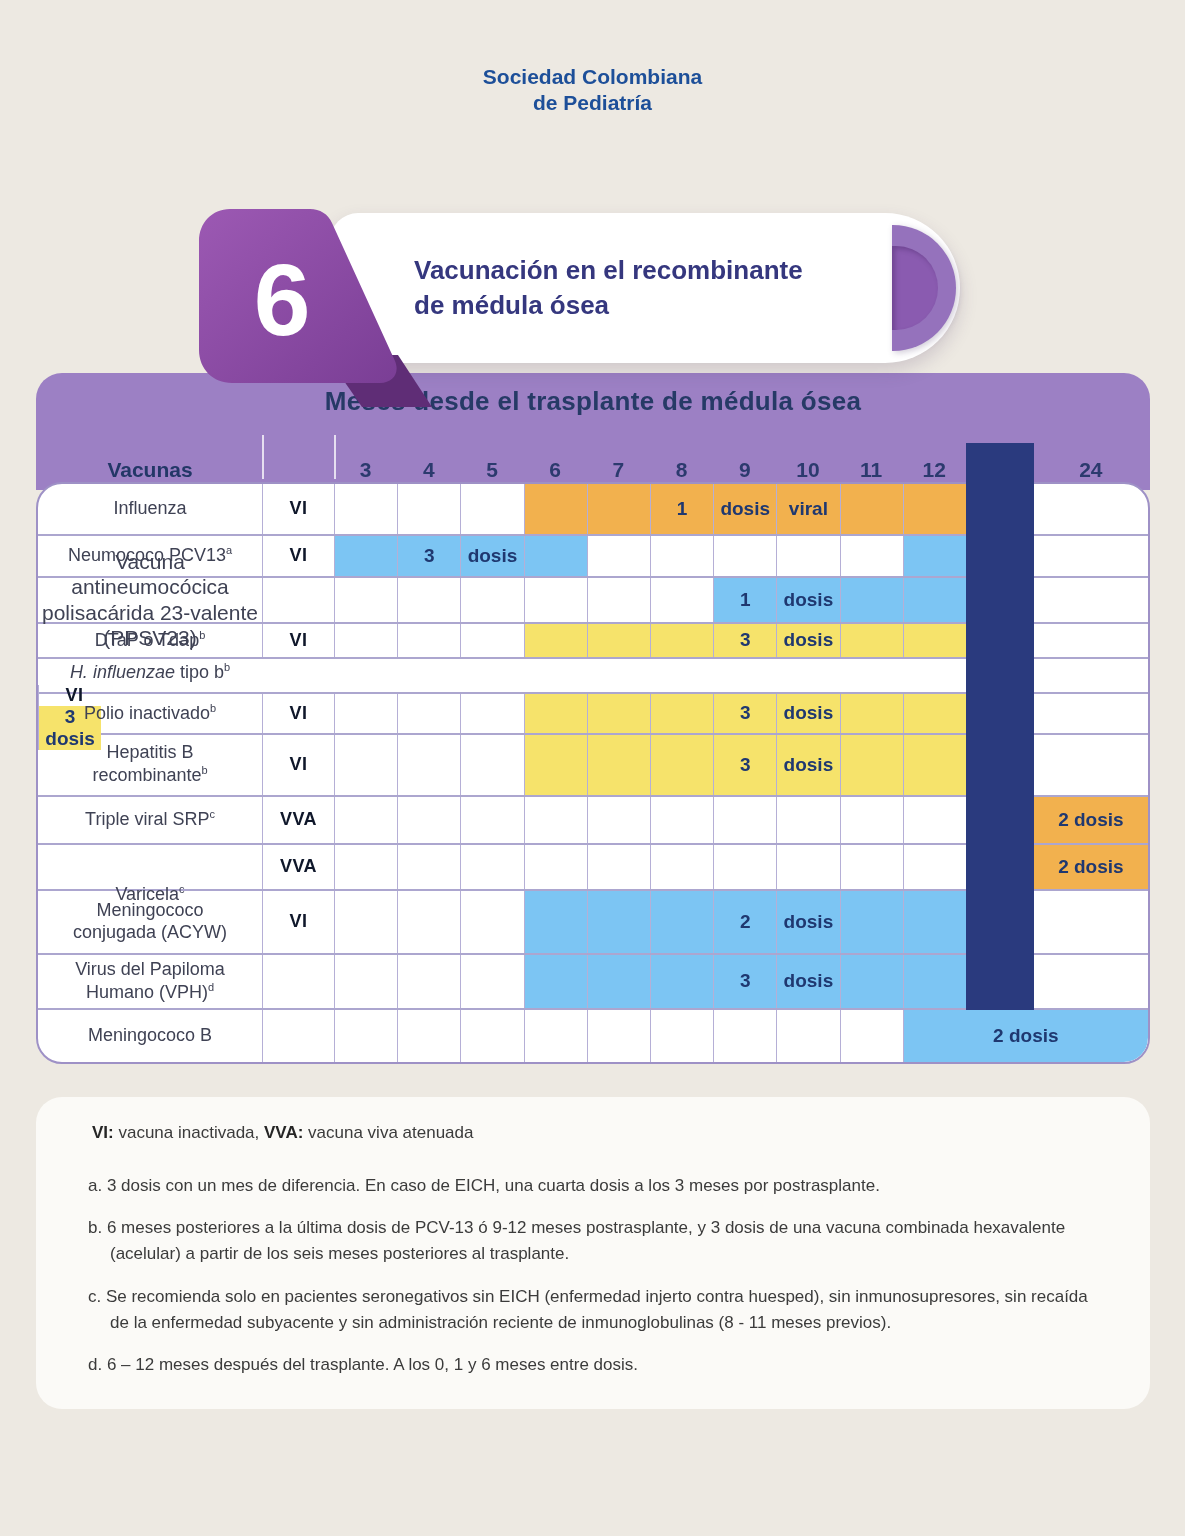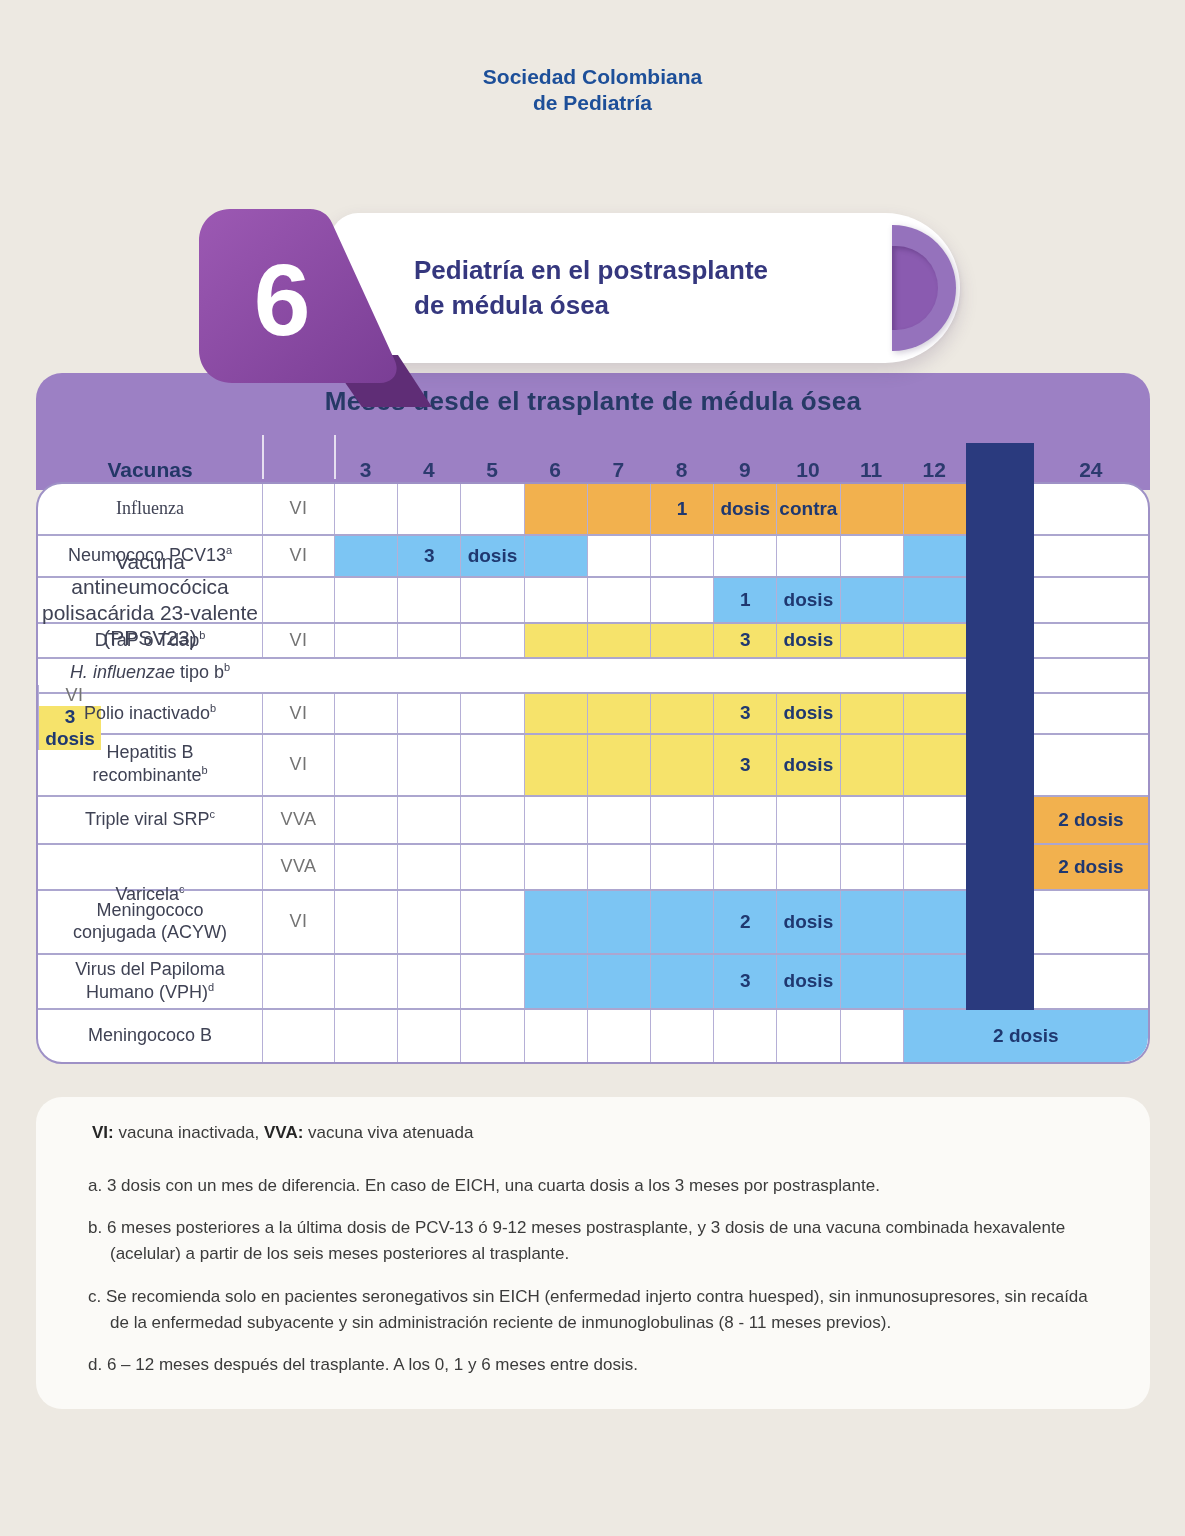--- a/index.html
+++ b/index.html
@@ -71,21 +71,21 @@
     border:2px solid #9E91C6; border-radius:26px; overflow:hidden;
   }
   .t-row { display:flex; border-bottom:2px solid #ACA6CF; }
   .t-row:last-child { border-bottom:none; }
   .cell { flex:none; display:flex; align-items:center; justify-content:center; }
   .cell.bordered { border-left:1px solid #B5AFD6; }
   .label-cell { flex-direction:column; text-align:center; font-size:18px;
     color:#3F4254; line-height:1.2; white-space:pre-line; padding:2px 4px; }
   .label-cell.small { font-size:21px; }
   .label-cell sup { font-size:11px; }
-  .type-cell { font-size:18px; font-weight:normal; color:#737373; letter-spacing:0.5px; }
+  .type-cell { font-size:18px; font-weight:bold; color:#0f172a; letter-spacing:0.5px; }
   .cell-text { font-size:19px; font-weight:bold; color:#1F3870; }
   .merged-bar { flex:none; display:flex; align-items:center; justify-content:center;
     border-left:1px solid #B5AFD6; }
   .navy-bar { position:absolute; z-index:6; background:#2A3A7E; }
 
   
   .footnotes {
     margin:33px 35px 0 36px; min-height:273px; background:#FBFAF7;
     border-radius:26px; padding:26px 60px 30px 52px;
     font-size:17px; color:#3B3B3B;
@@ -100,21 +100,21 @@
 <div class="logo">
   <div class="logo-subtitle">
     <div>Sociedad Colombiana</div>
     <div>de Pediatría</div>
   </div>
 </div>
 
 <div class="banner">
   <div class="banner-card">
     <div class="banner-title">
-      <div>Pediatría en el postrasplante</div>
+      <div>Vacunación en el recombinante</div>
       <div>de médula ósea</div>
     </div>
     <div class="cap-outer"></div>
     <div class="cap-inner"></div>
   </div>
   <div class="badge">
     <svg viewBox="0 0 212 206" width="212" height="206">
       <defs>
         <linearGradient id="bg6" x1="0" y1="0" x2="1" y2="1">
           <stop offset="0" stop-color="#9C59B3"></stop>
@@ -145,35 +145,35 @@
         <div class="hcell" style="width: 63.2px;">11</div>
         <div class="hcell" style="width: 63.2px;">12</div>
         <div class="hcell" style="width: 68px;"></div>
         <div class="hcell" style="width: 114px;">24</div>
       </div>
     <div class="hsep" style="left:226px"></div>
     <div class="hsep" style="left:298px"></div>
   </div>
   <div class="sched-body" id="sched-body">
       <div class="t-row" style="height: 52px;">
-        <div class="cell label-cell" style="width: 224px; font-family: Liberation Serif, serif;"><span>Influenza</span></div>
+        <div class="cell label-cell" style="width: 224px;"><span>Influenza</span></div>
         <div class="cell type-cell bordered" style="width: 72px;">VI</div>
         <div class="cell bordered" style="width: 63.2px;"></div>
         <div class="cell bordered" style="width: 63.2px;"></div>
         <div class="cell bordered" style="width: 63.2px;"></div>
         <div class="cell bordered" style="width: 63.2px; background: rgb(242, 177, 78);"></div>
         <div class="cell bordered" style="width: 63.2px; background: rgb(242, 177, 78);"></div>
         <div class="cell bordered" style="width: 63.2px; background: rgb(242, 177, 78);">
           <span class="cell-text">1</span>
         </div>
         <div class="cell bordered" style="width: 63.2px; background: rgb(242, 177, 78);">
           <span class="cell-text">dosis</span>
         </div>
         <div class="cell bordered" style="width: 63.2px; background: rgb(242, 177, 78);">
-          <span class="cell-text">contra</span>
+          <span class="cell-text">viral</span>
         </div>
         <div class="cell bordered" style="width: 63.2px; background: rgb(242, 177, 78);"></div>
         <div class="cell bordered" style="width: 63.2px; background: rgb(242, 177, 78);"></div>
         <div class="cell" style="width: 68px;"></div>
         <div class="cell" style="width: 114px;"></div>
       </div>
       <div class="t-row" style="height: 42px;">
         <div class="cell label-cell" style="width: 224px;"><span>Neumococo PCV13<sup>a</sup></span></div>
         <div class="cell type-cell bordered" style="width: 72px;">VI</div>
         <div class="cell bordered" style="width: 63.2px; background: rgb(124, 197, 243);"></div>

